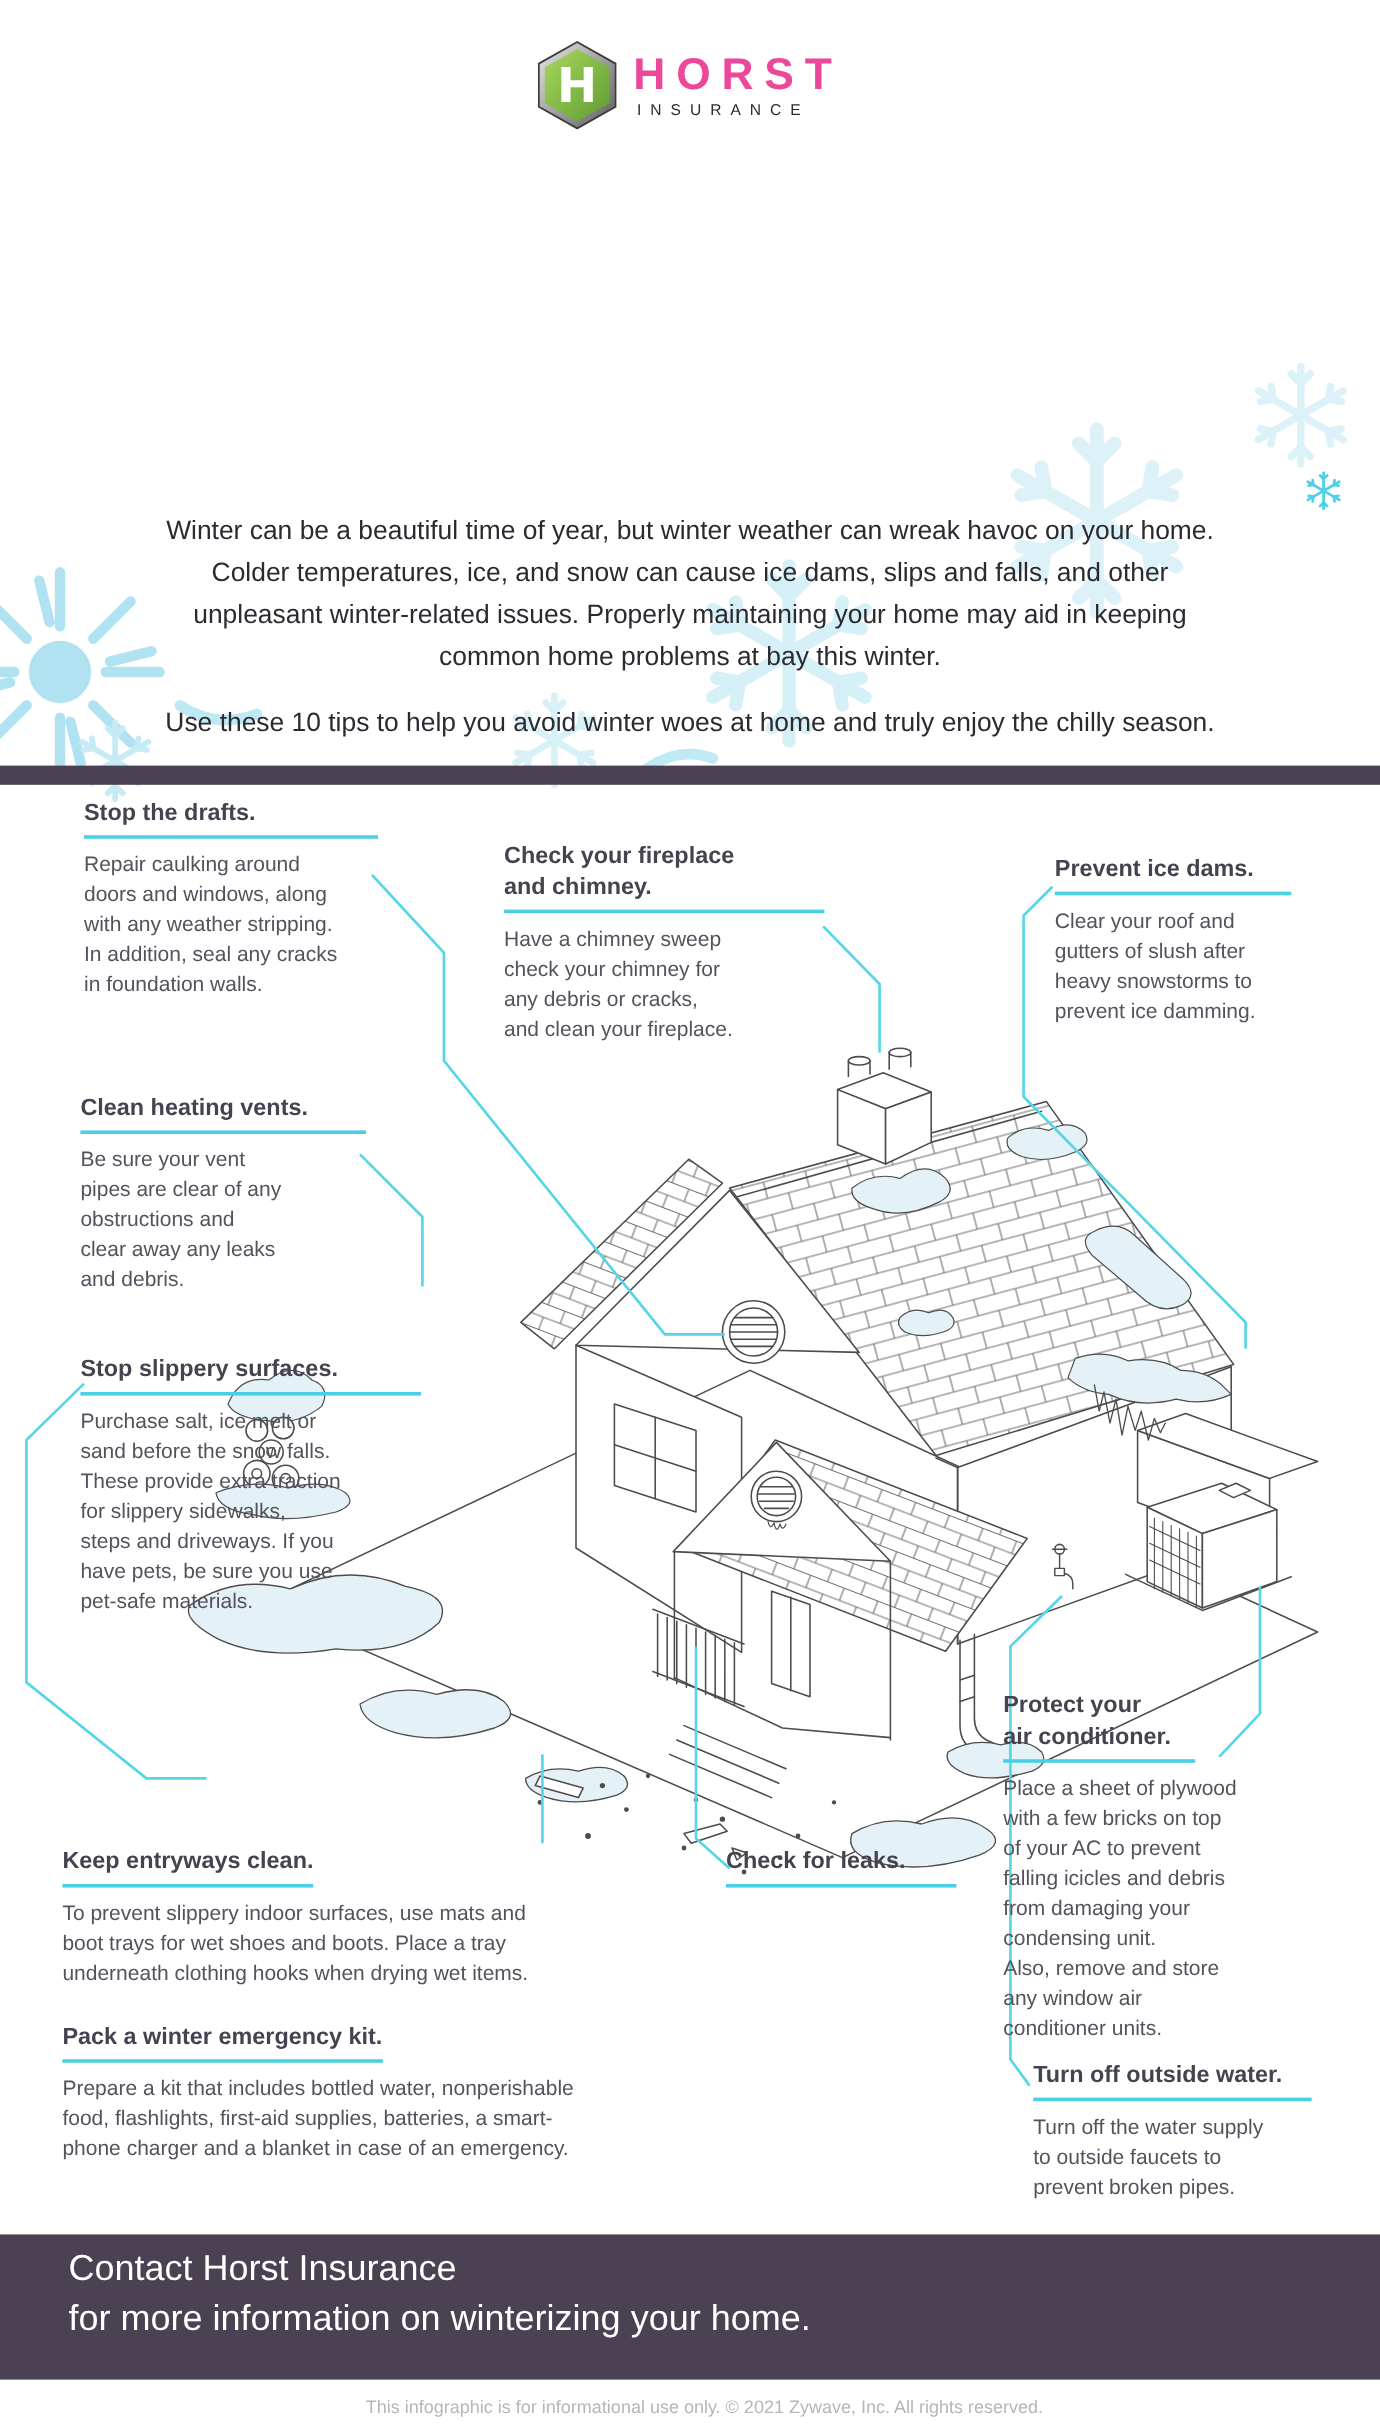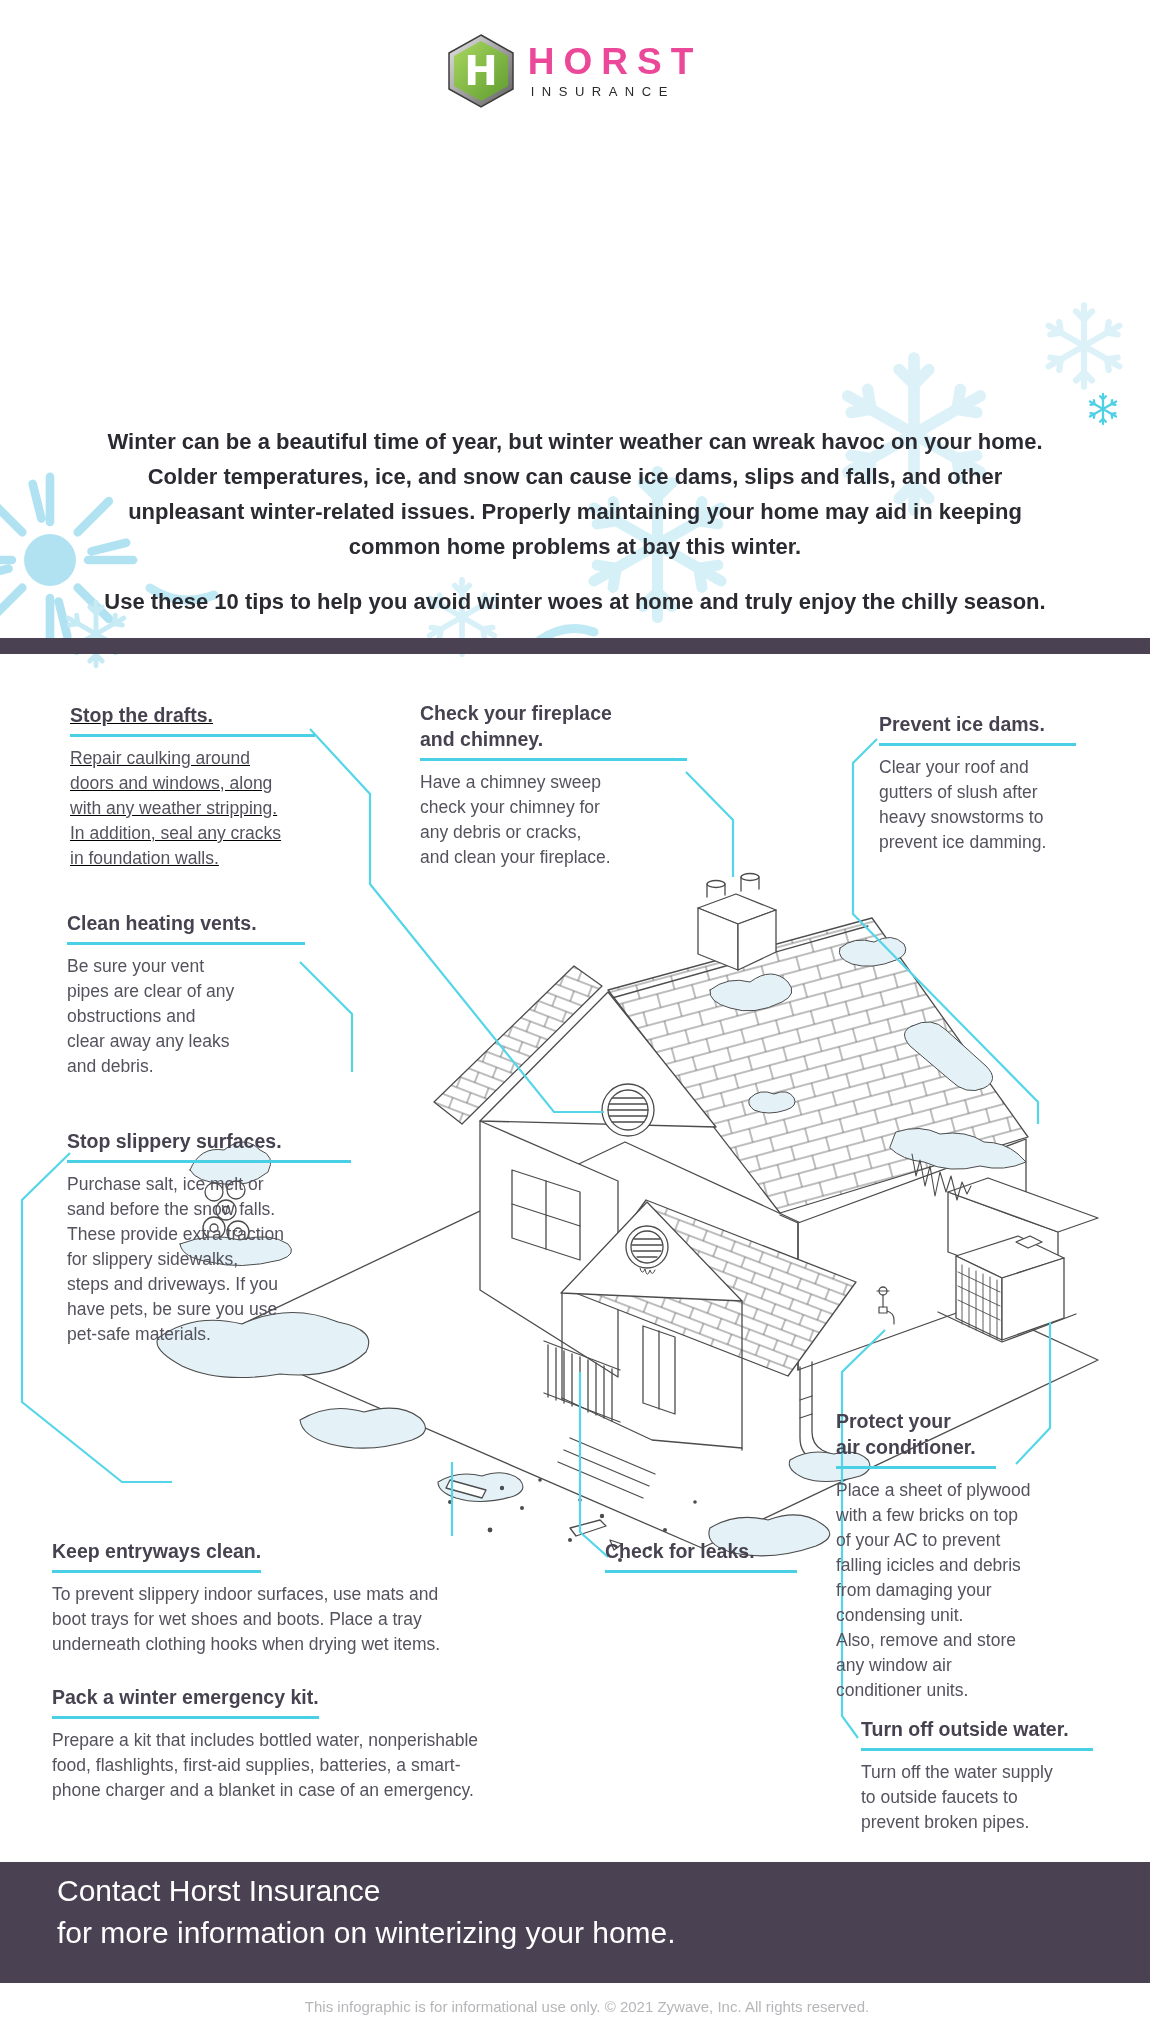--- a/index.html
+++ b/index.html
@@ -16,30 +16,30 @@
        letter-spacing:-10px;transform:scaleX(.82);transform-origin:left top;color:#63d9ec;}
   @supports (-webkit-background-clip:text){
     .num{background:linear-gradient(188deg,#aceef7 0%,#55d2ea 55%,#86e2f1 100%);
          -webkit-background-clip:text;background-clip:text;color:transparent;}
   }
   .title{position:absolute;left:300px;top:22px;font-size:80px;line-height:71px;color:#ffffff;
          letter-spacing:1px;transform:scaleX(.88);transform-origin:left top;white-space:nowrap;font-weight:400;}
   .title .accent{color:#4ed2e6;font-weight:700;}
   
   .intro{position:absolute;top:424px;left:0;width:1150px;text-align:center;color:#2a2a31;
-         font-size:22px;line-height:35px;font-weight:bold;}
+         font-size:22px;line-height:35px;}
   .intro p{margin:0;white-space:pre-line;}
   .intro p + p{margin-top:20px;}
   .divider{position:absolute;top:638px;left:0;width:1150px;height:16px;background:#4a4152;}
   
   .tip{position:absolute;z-index:4;}
   .tip h3{margin:0;font-size:19.5px;line-height:26px;font-weight:700;color:#474250;
           border-bottom:3px solid #4ad0e4;padding-bottom:6px;white-space:pre-line;}
   .tip p{margin:9px 0 0 0;font-size:17.5px;line-height:25px;color:#55525d;white-space:pre-line;}
-  .t1{left:70px;top:702px;width:245px;text-decoration:underline;}
+  .t1{left:70px;top:664px;width:245px;}
   .t2{left:420px;top:700px;width:267px;}
   .t3{left:879px;top:711px;width:197px;}
   .t4{left:67px;top:910px;width:238px;}
   .t5{left:67px;top:1128px;width:284px;}
   .t6{left:52px;top:1538px;width:520px;}
   .t7{left:52px;top:1684px;width:560px;}
   .t6 h3,.t7 h3{display:inline-block;}
   .t8{left:605px;top:1538px;width:192px;}
   .t9{left:836px;top:1408px;width:222px;}
   .t9 h3{width:160px;}

